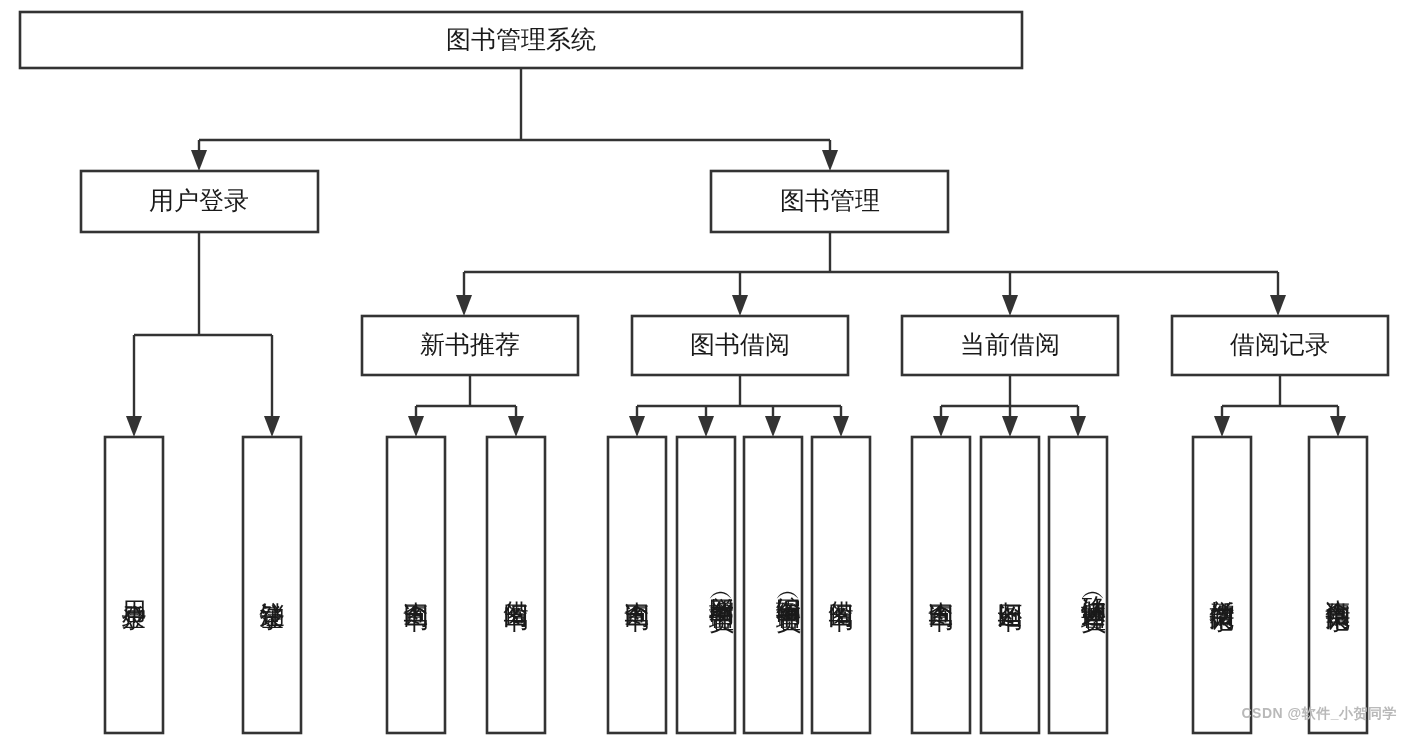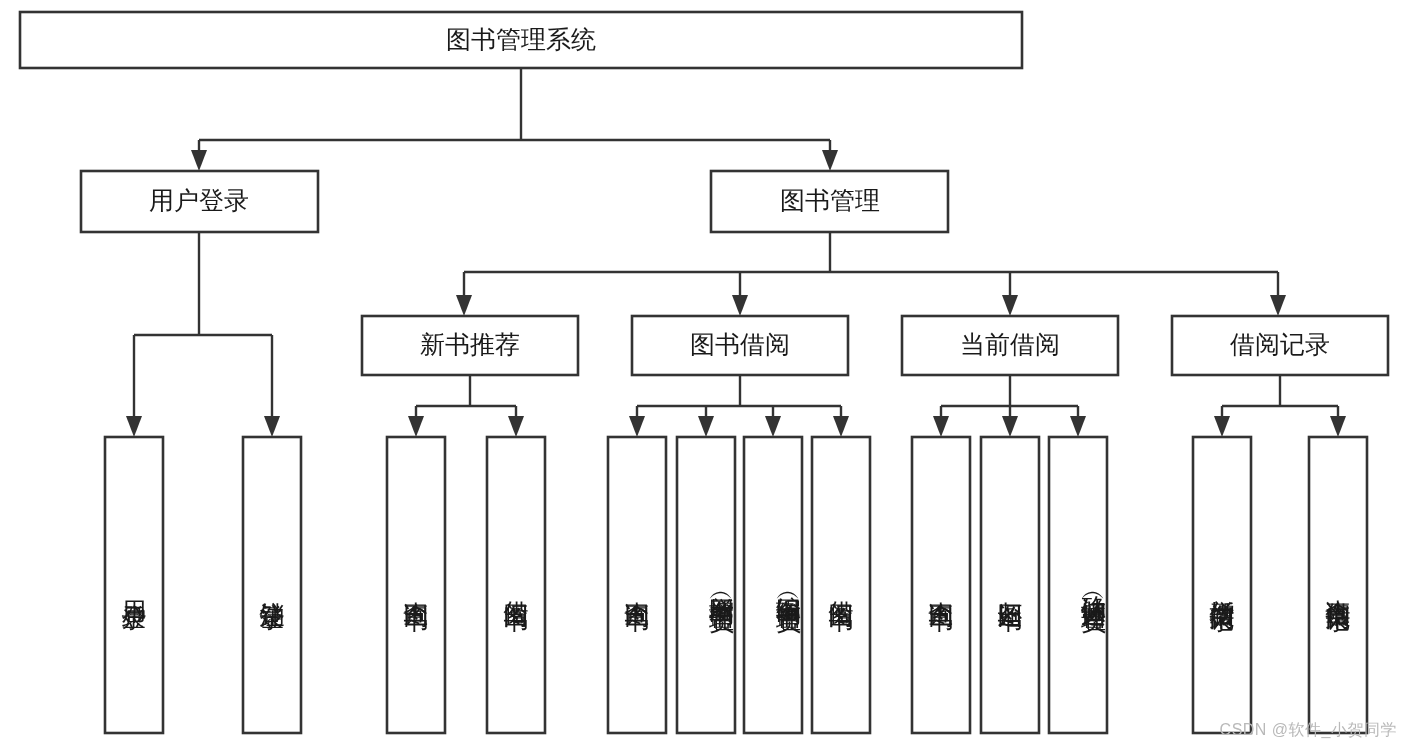--- a/index.html
+++ b/index.html
@@ -59,26 +59,27 @@
     font-size: 25px;
     line-height: 1.08;
     letter-spacing: 2px;
     color: #1a1a1a;
     white-space: nowrap;
     pointer-events: none;
   }
   .watermark {
     position: absolute;
     right: 8px;
-    bottom: 6px;
-    font-family: "Liberation Sans", "DejaVu Sans", sans-serif;
-    font-size: 16px;
+    bottom: 24px;
+    font-family: "Liberation Sans", "DejaVu Sans", sans-serif;
+    font-size: 14px;
     color: #b9b9b9;
     letter-spacing: 0.5px;
     white-space: nowrap;
+    font-weight: bold;
   }
 </style>
 </head>
 <body>
 
 <div id="diagram-root">
 
   <svg id="diagram-canvas" viewBox="0 0 1405 747">
 
     <g>

